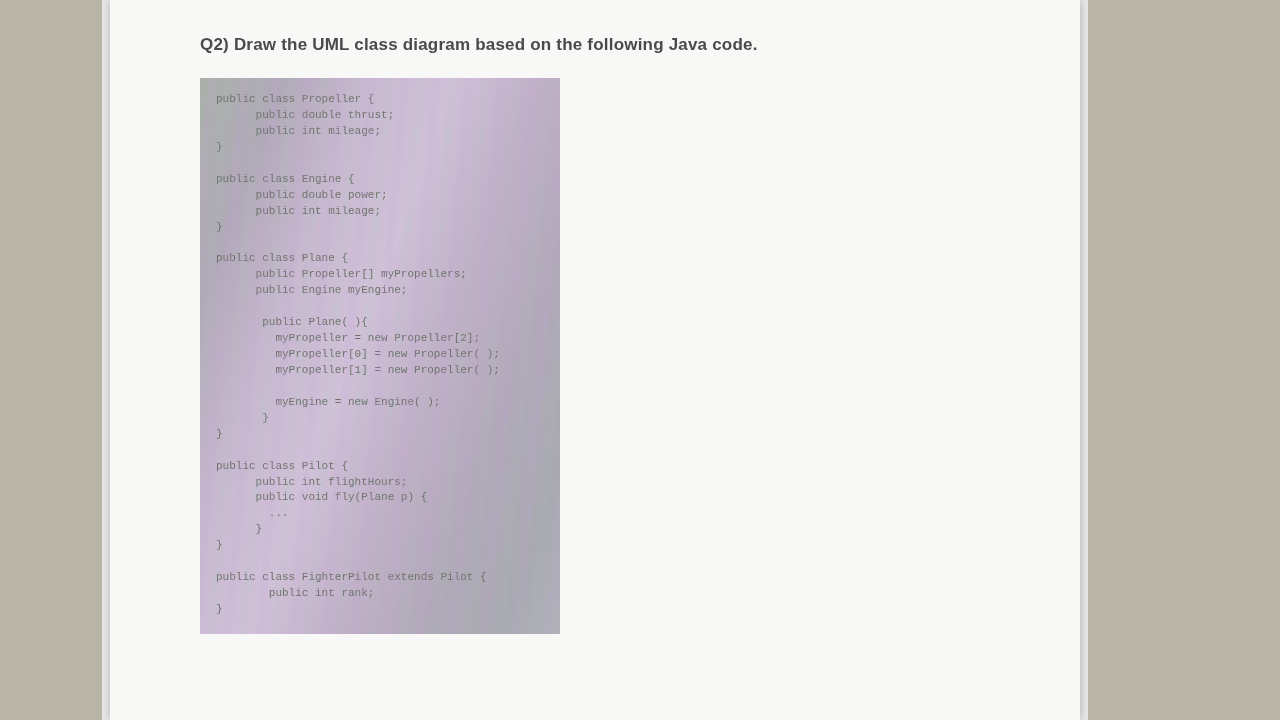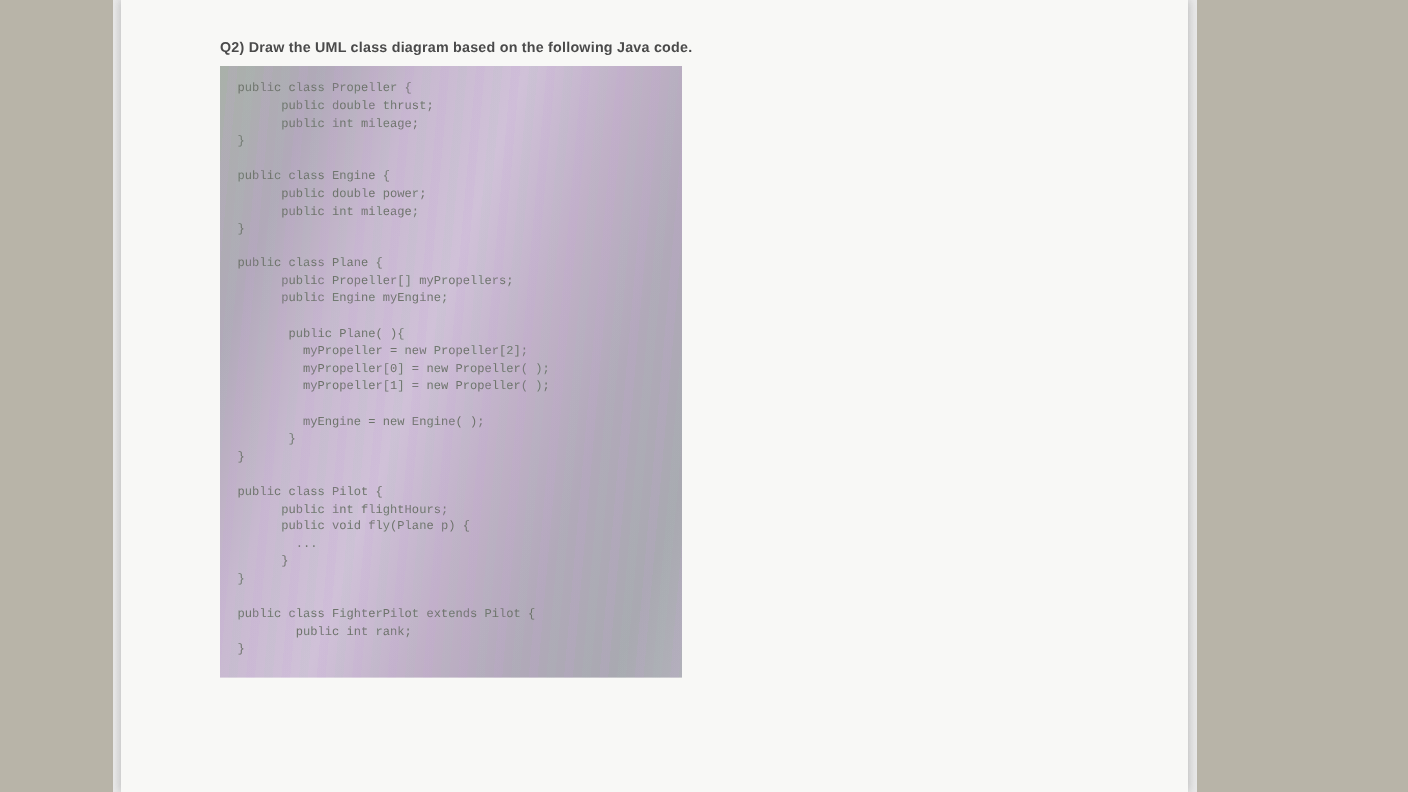--- a/index.html
+++ b/index.html
@@ -19,37 +19,37 @@
       position: absolute;
       left: 110px;
       right: 200px;
       top: 0;
       bottom: 0;
       background: #f8f8f6;
       box-shadow: 2px 0 8px rgba(0,0,0,0.15), -2px 0 8px rgba(0,0,0,0.1);
       padding: 35px 0 0 90px;
     }
     .question-title {
-      font-size: 13px;
+      font-size: 17px;
       font-weight: bold;
       color: #4a4a4a;
-      margin-bottom: 10px;
+      margin-bottom: 23px;
       letter-spacing: 0.2px;
     }
     .code-block {
       background: linear-gradient(110deg, 
         #a8b0a8 0%, 
         #b0a8b8 15%, 
         #c8b8d0 30%, 
         #d0c0d8 45%, 
         #c0b0c8 60%, 
         #b0a8b8 75%, 
         #a8a8b0 90%,
         #b0b0b8 100%);
-      width: 420px;
+      width: 360px;
       padding: 14px 16px 16px 16px;
       font-family: 'Courier New', Courier, monospace;
       font-size: 11px;
       line-height: 1.45;
       color: #6a7068;
       white-space: pre;
       position: relative;
       filter: contrast(0.95) brightness(1.02);
     }
     .code-block::before {

